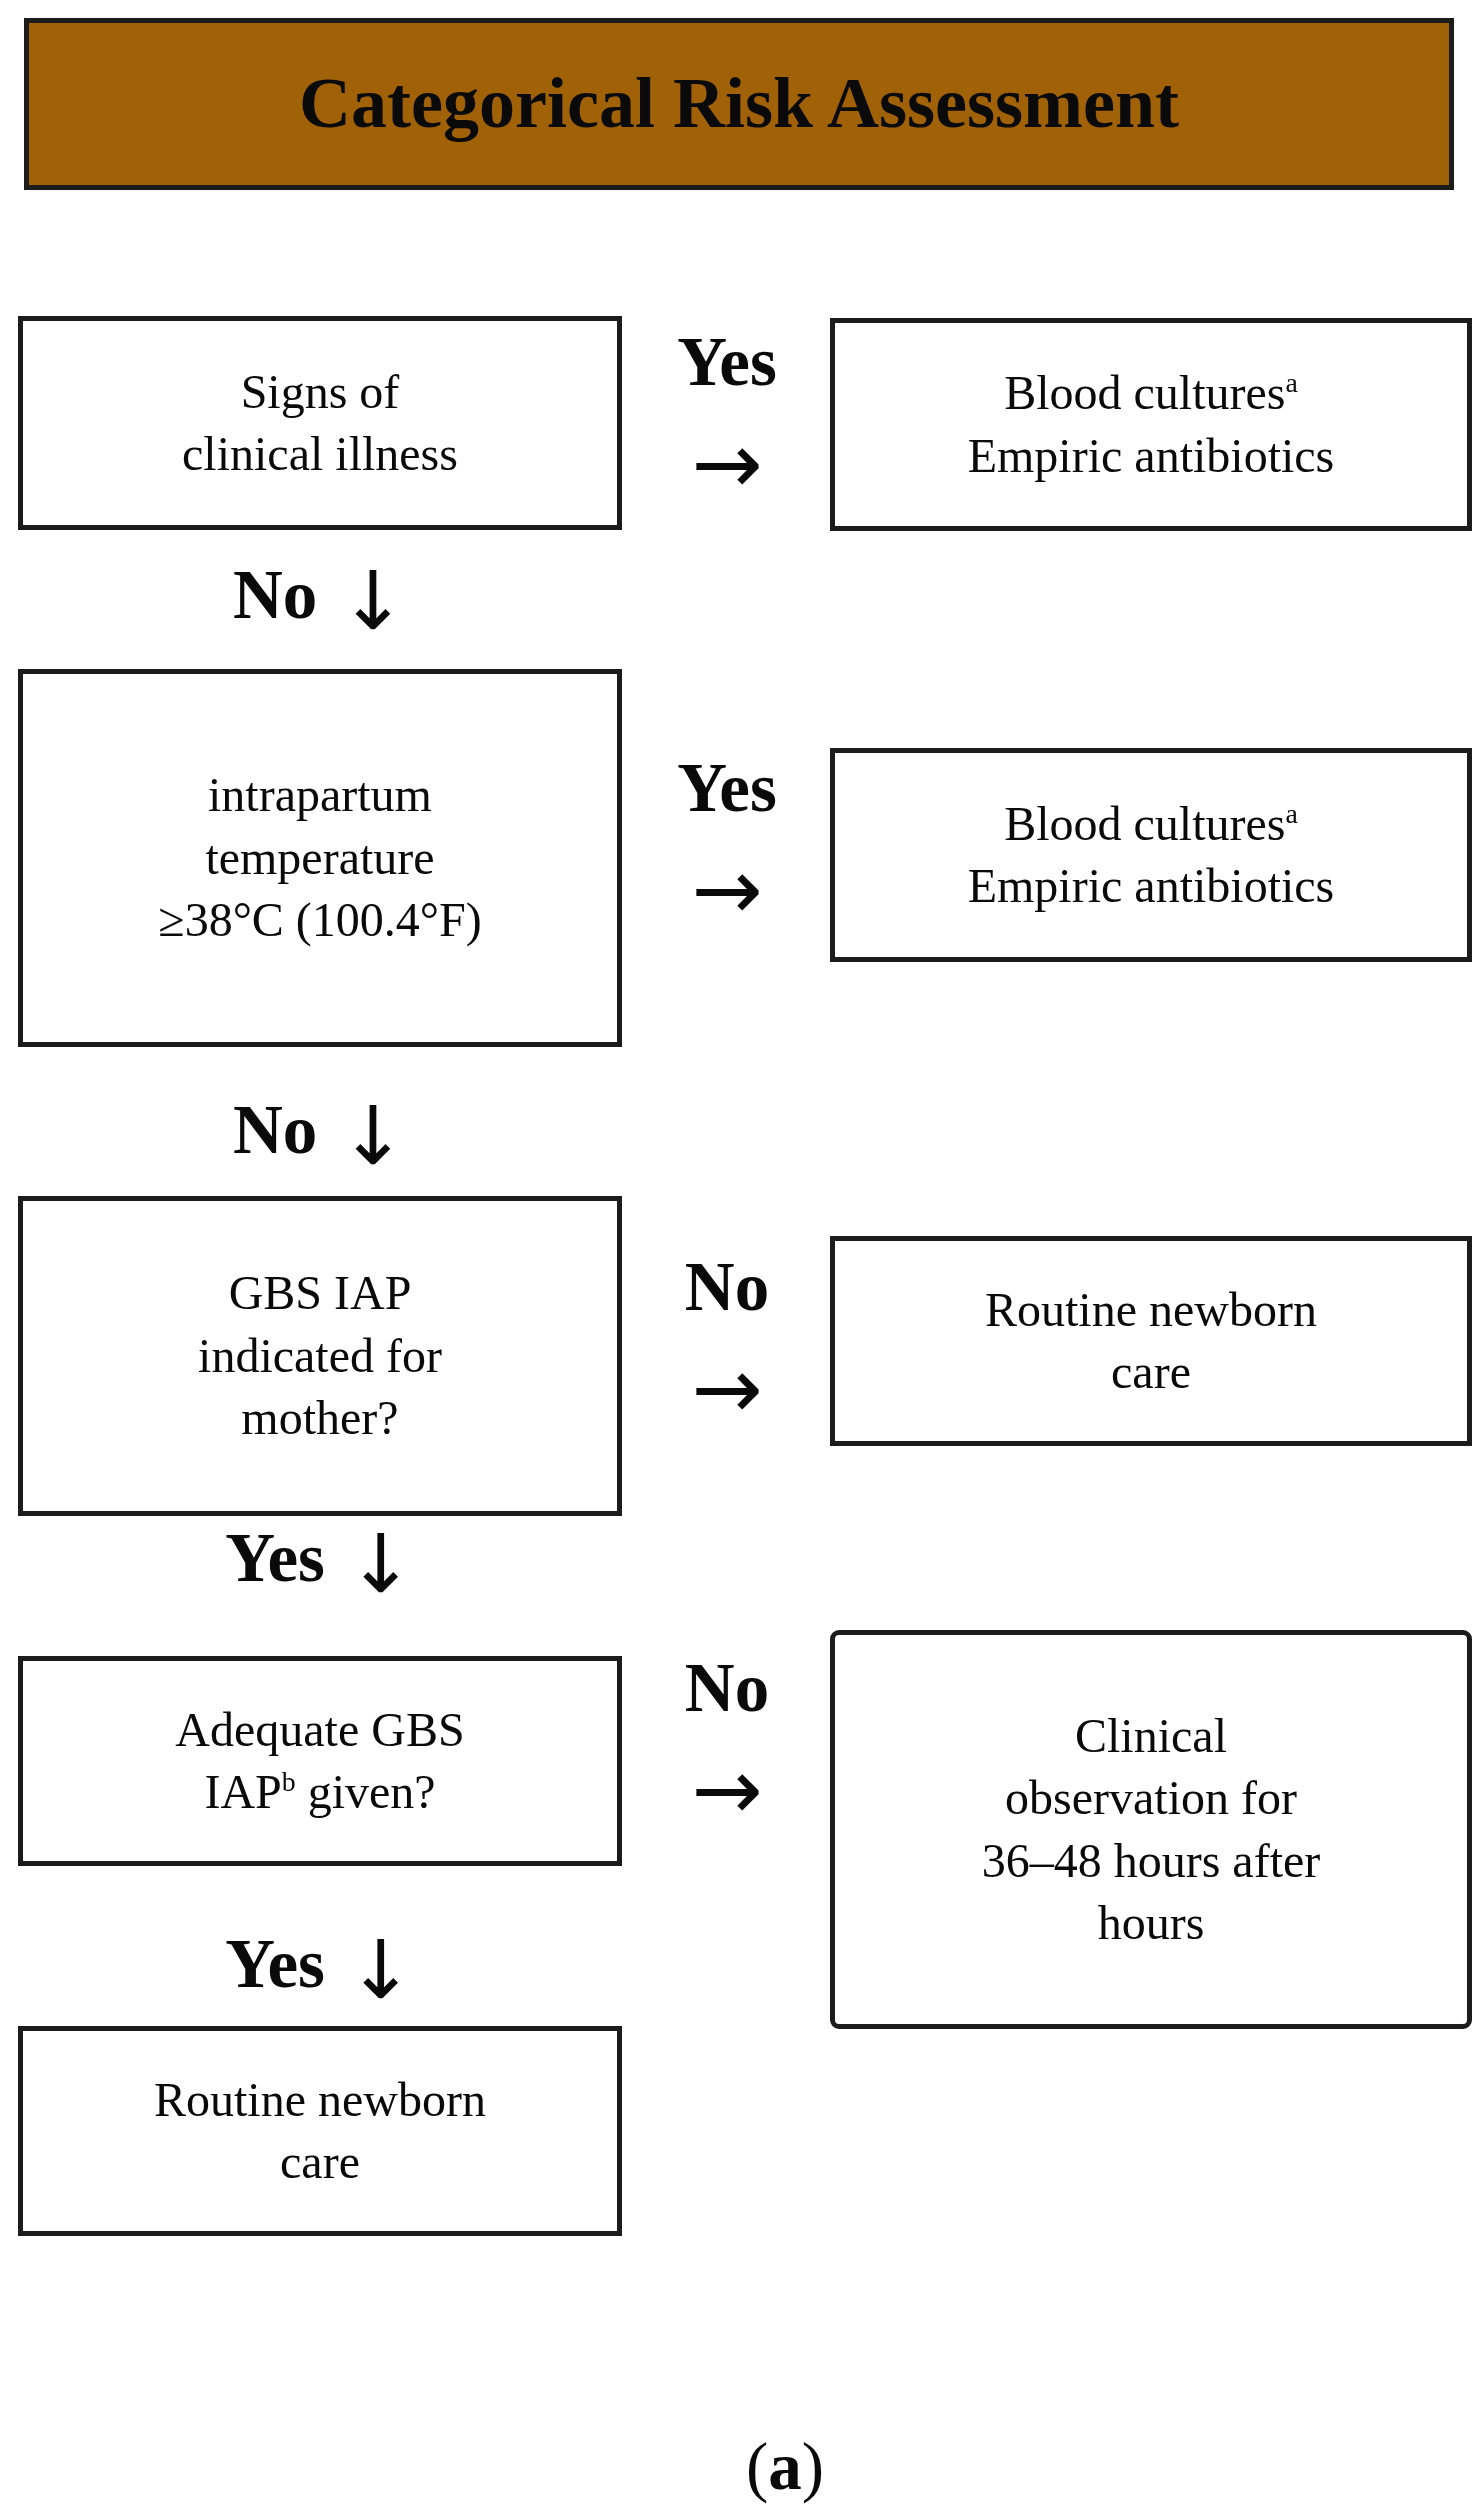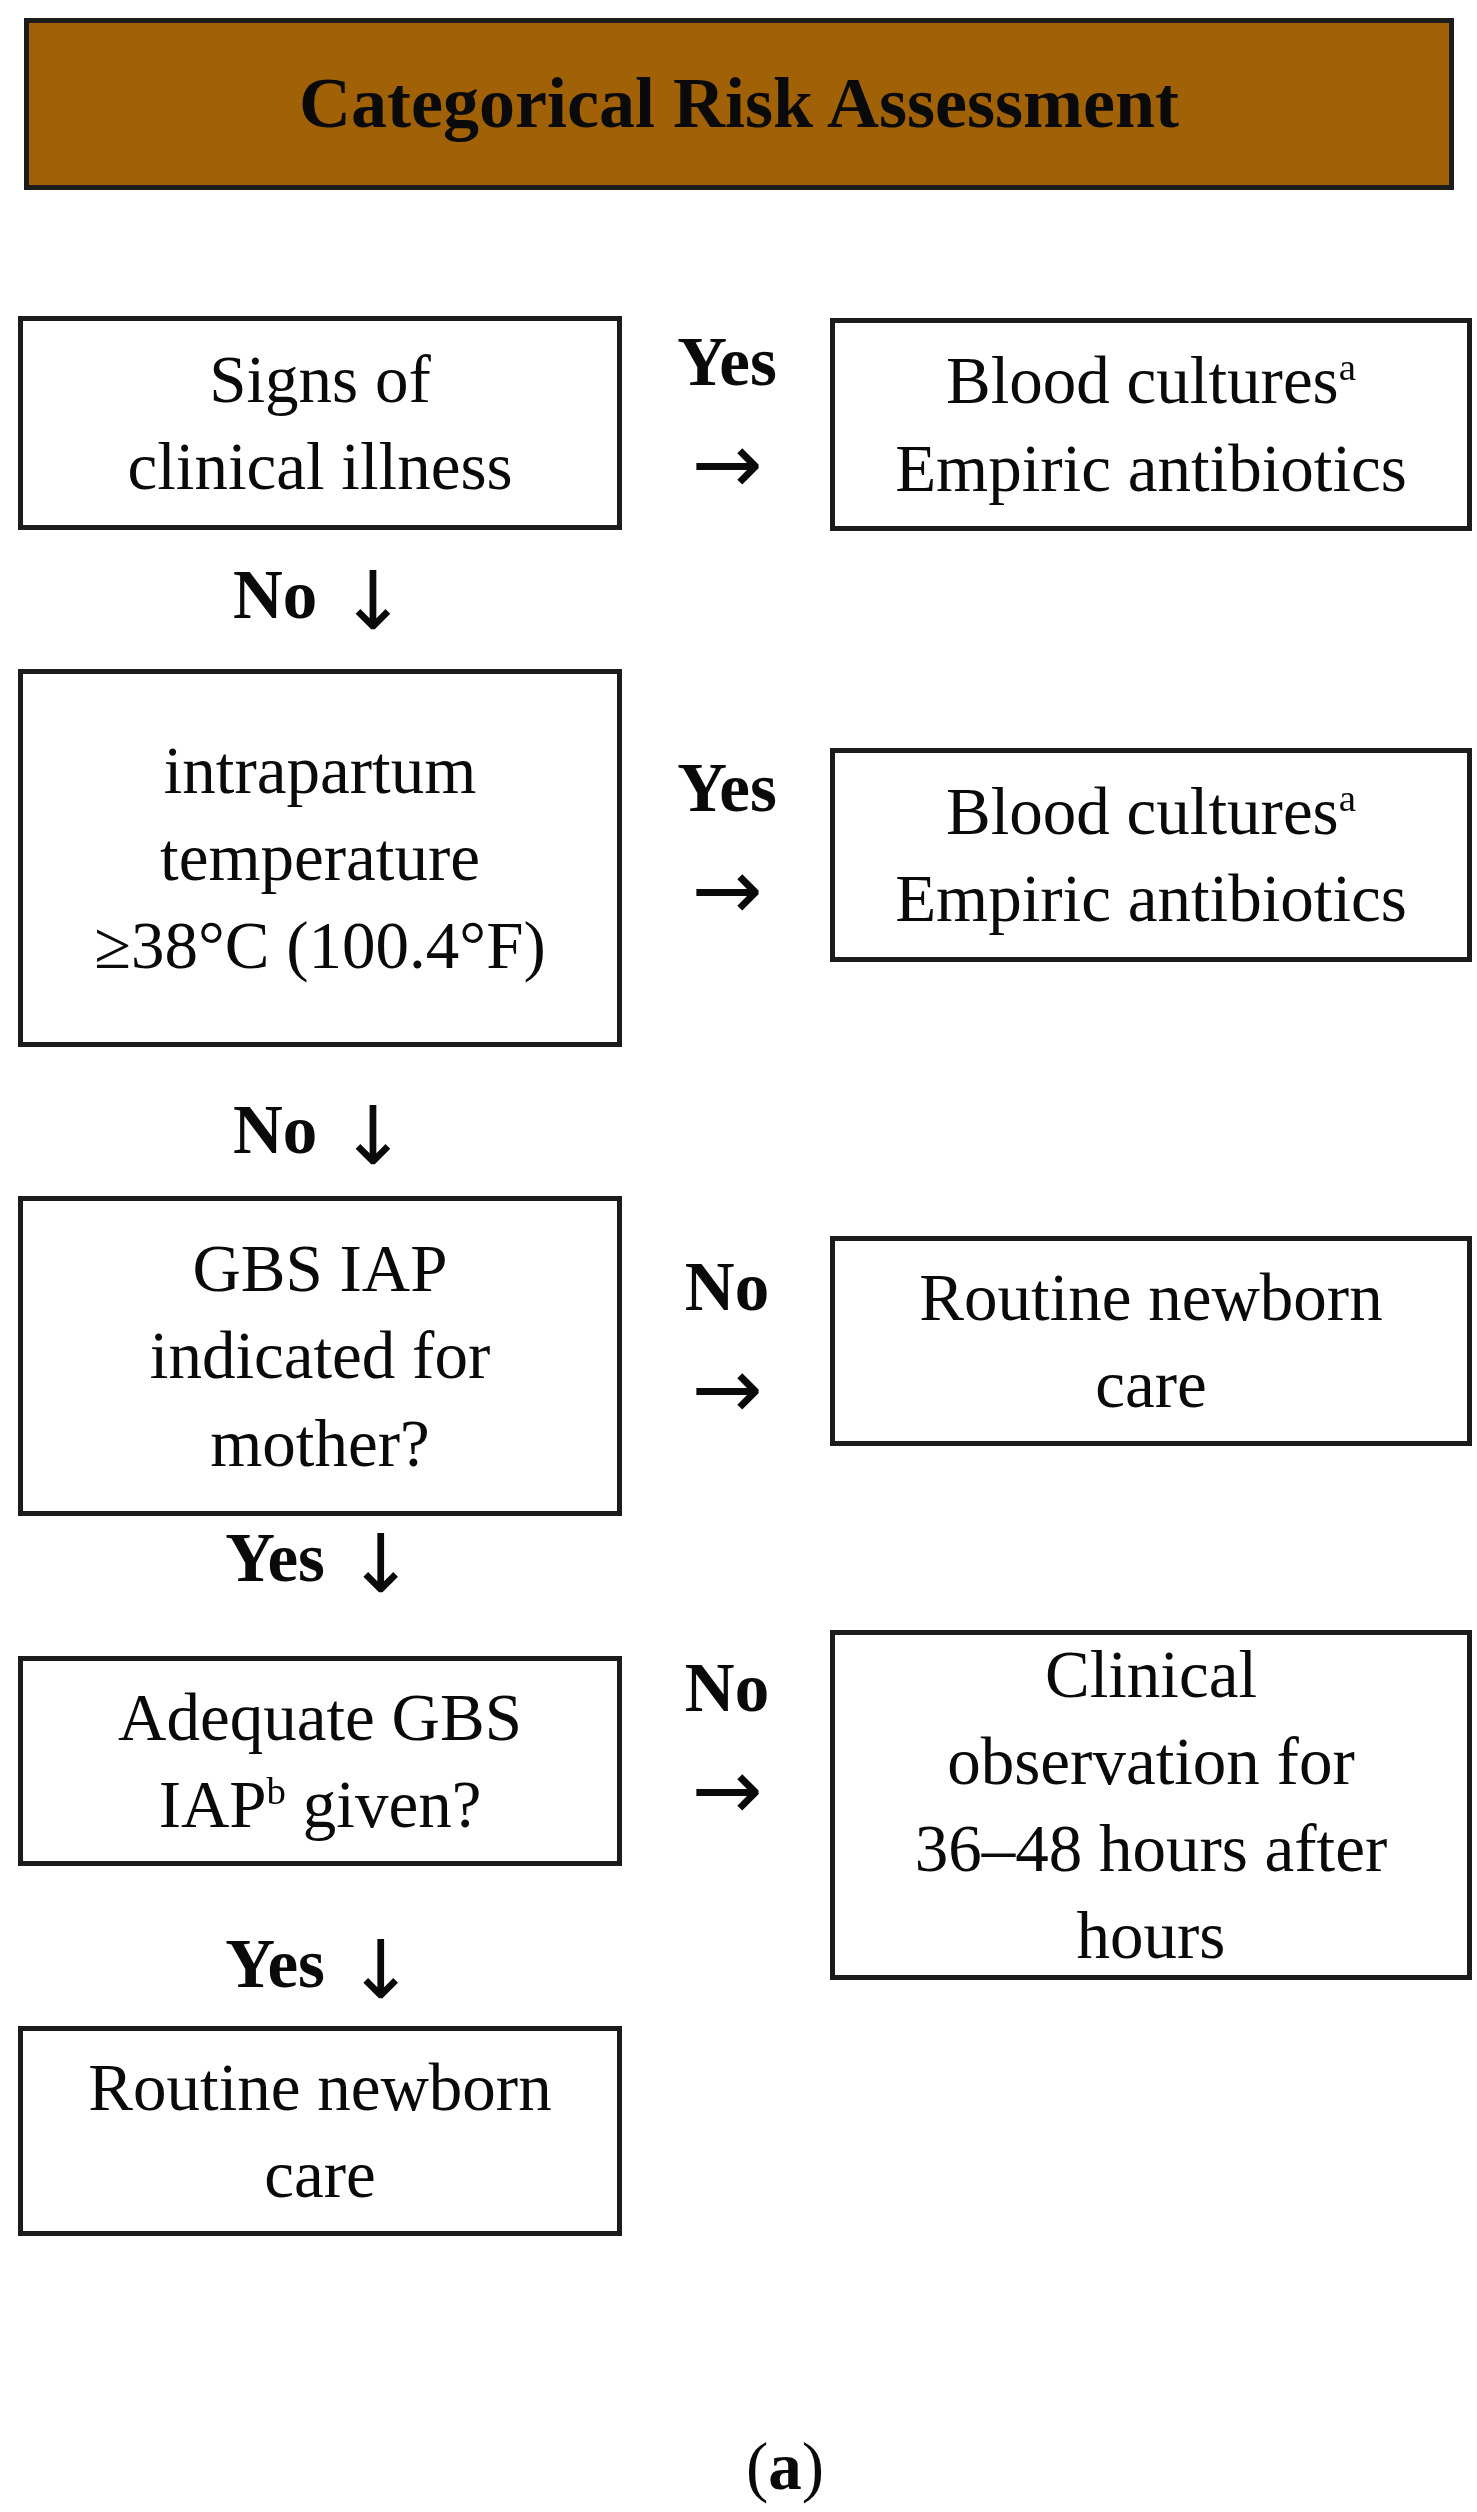--- a/index.html
+++ b/index.html
@@ -14,38 +14,38 @@
   }
   .box {
     position: absolute;
     border: 5px solid #1c1c1c;
     background: #ffffff;
     display: flex;
     flex-direction: column;
     justify-content: center;
     align-items: center;
     text-align: center;
-    font-size: 67px;
+    font-size: 48px;
     line-height: 1.3;
     box-sizing: border-box;
   }
   #title-box {
     left: 24px; top: 18px; width: 1430px; height: 172px;
     background: #a16207;
     font-weight: bold;
     font-size: 72px;
   }
   #box-q1 { left: 18px;   top: 316px;  width: 604px; height: 214px; }
   #box-r1 { left: 830px; top: 318px;  width: 642px; height: 213px; }
   #box-q2 { left: 18px;   top: 669px;  width: 604px; height: 378px; }
   #box-r2 { left: 830px; top: 748px; width: 642px; height: 214px; }
   #box-q3 { left: 18px;   top: 1196px; width: 604px; height: 320px; text-align: center; }
   #box-r3 { left: 830px; top: 1236px; width: 642px; height: 210px; }
   #box-q4 { left: 18px;   top: 1656px; width: 604px; height: 210px; }
-  #box-r4 { left: 830px; top: 1630px; width: 642px; height: 350px; }
+  #box-r4 { left: 830px; top: 1630px; width: 642px; height: 399px; border-radius: 9px; }
   #box-q5 { left: 18px;   top: 2026px; width: 604px; height: 210px; }
 
   sup { font-size: 58%; vertical-align: super; line-height: 0; }
 
   .branch {
     position: absolute;
     left: 622px;
     width: 210px;
     display: flex;
     flex-direction: column;

